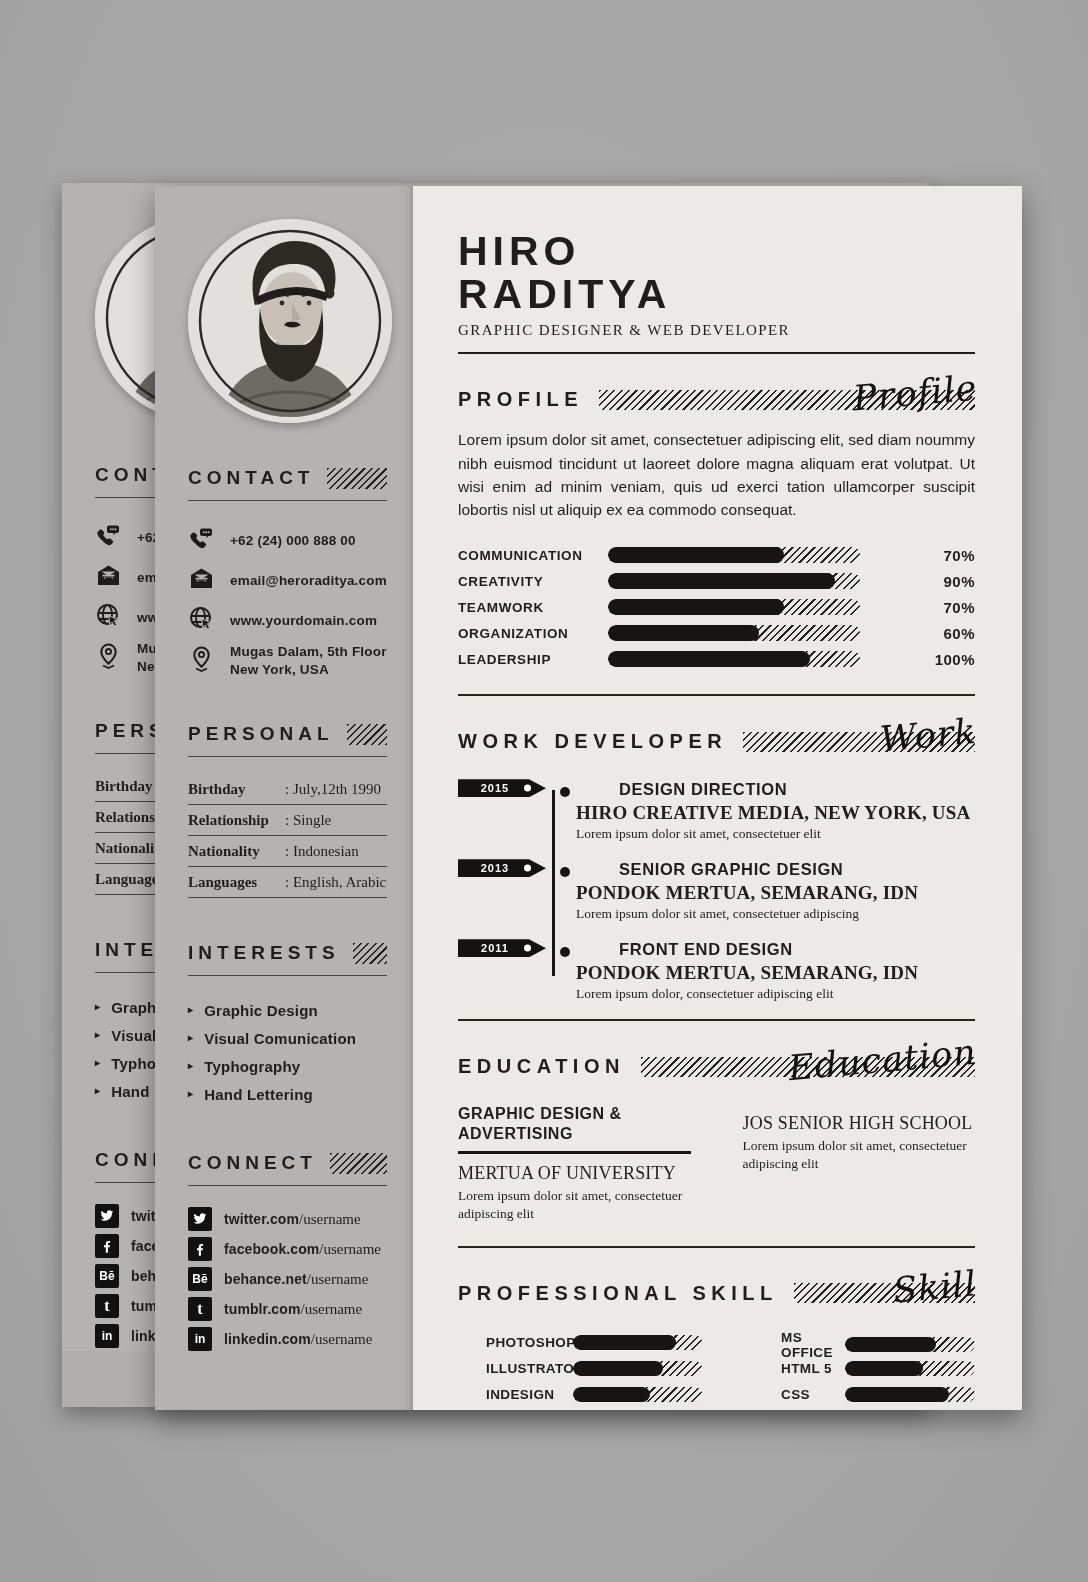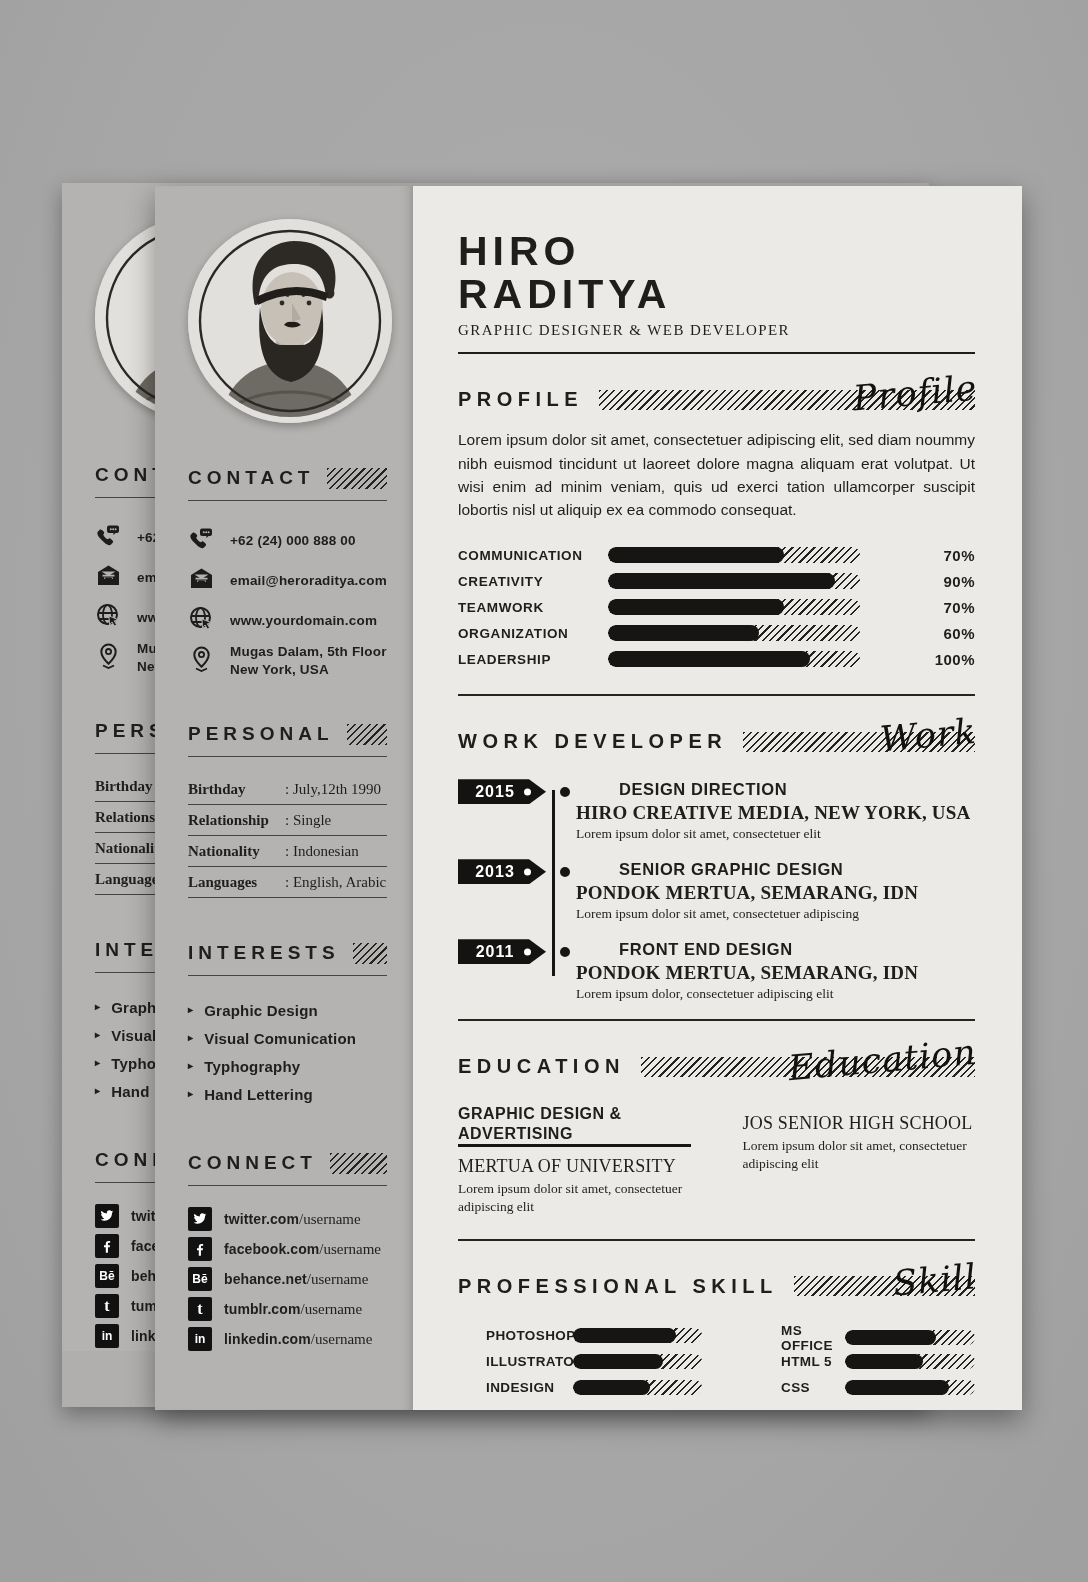--- a/index.html
+++ b/index.html
@@ -72,29 +72,29 @@
   .skill-label{font-size:13.5px;font-weight:800;letter-spacing:.6px;}
   .skill-track{height:16px;border-radius:9px;overflow:hidden;position:relative;background:repeating-linear-gradient(135deg,#24221f 0 1.6px,transparent 1.6px 5.2px);}
   .skill-fill{position:absolute;left:0;top:0;height:100%;background:#161513;border-radius:9px;}
   .skill-pct{font-size:15px;font-weight:800;text-align:right;letter-spacing:.5px;}
 
   .sec-rule{border-top:2px solid #28251f;margin-top:22px;}
 
   .work-entries{margin-top:26px;position:relative;}
   .work-entries::before{content:"";position:absolute;left:94px;top:11px;bottom:26px;width:2.5px;background:#17161<|diff_marker|>4;background:#171614;}
   .work-entry{display:grid;grid-template-columns:88px 30px 1fr;margin-bottom:17px;}
-  .year-tag{height:25px;background:#141311;color:#fff;position:relative;clip-path:polygon(0 0,calc(100% - 17px) 0,100% 50%,calc(100% - 17px) 100%,0 100%);display:flex;align-items:center;justify-content:center;padding-right:14px;font-size:16px;font-weight:800;letter-spacing:1px;}
+  .year-tag{height:18px;background:#141311;color:#fff;position:relative;clip-path:polygon(0 0,calc(100% - 17px) 0,100% 50%,calc(100% - 17px) 100%,0 100%);display:flex;align-items:center;justify-content:center;padding-right:14px;font-size:11px;font-weight:800;letter-spacing:1px;}
   .year-tag::after{content:"";position:absolute;right:15px;top:50%;transform:translateY(-50%);width:7px;height:7px;border-radius:50%;background:#fff;}
   .tl-dot{width:10px;height:10px;border-radius:50%;background:#171614;margin:8px 0 0 14px;}
   .work-title{font-size:16.5px;font-weight:800;letter-spacing:.6px;margin-top:1px;margin-left:43px;}
   .work-org{font-family:"Liberation Serif",serif;font-size:19px;margin-top:3px;letter-spacing:.2px;font-weight:bold;}
   .work-desc{font-family:"Liberation Serif",serif;font-size:13.5px;margin-top:2px;}
 
   .edu-cols{margin-top:26px;display:grid;grid-template-columns:1fr 1fr;column-gap:52px;}
-  .edu-title{font-size:16px;font-weight:800;letter-spacing:.5px;line-height:1.25;border-bottom:3px solid #17161<|diff_marker|>4;border-bottom:3px solid #171614;}
+  .edu-title{font-size:16px;font-weight:800;letter-spacing:.5px;line-height:1.25;border-bottom:3px solid #17161<|diff_marker|>4;border-bottom:3px solid #171614;padding-bottom:7px;}
   .edu-school{font-family:"Liberation Serif",serif;font-size:18px;margin-top:9px;letter-spacing:.2px;}
   .edu-desc{font-family:"Liberation Serif",serif;font-size:13.5px;line-height:1.35;margin-top:3px;}
 
   .prof-cols{margin-top:25px;display:grid;grid-template-columns:244px 222px;column-gap:51px;}
   .prof-row{display:grid;align-items:center;height:26px;}
   .prof-col-left .prof-row{grid-template-columns:115px 1fr;}
   .prof-col-right .prof-row{grid-template-columns:92px 1fr;}
   .prof-label{font-size:13.5px;font-weight:800;letter-spacing:.4px;padding-left:28px;}
   .prof-track{height:15px;border-radius:8px;overflow:hidden;position:relative;background:repeating-linear-gradient(135deg,#24221f 0 1.6px,transparent 1.6px 5.2px);}
   .prof-fill{position:absolute;left:0;top:0;height:100%;background:#161513;border-radius:8px;}

